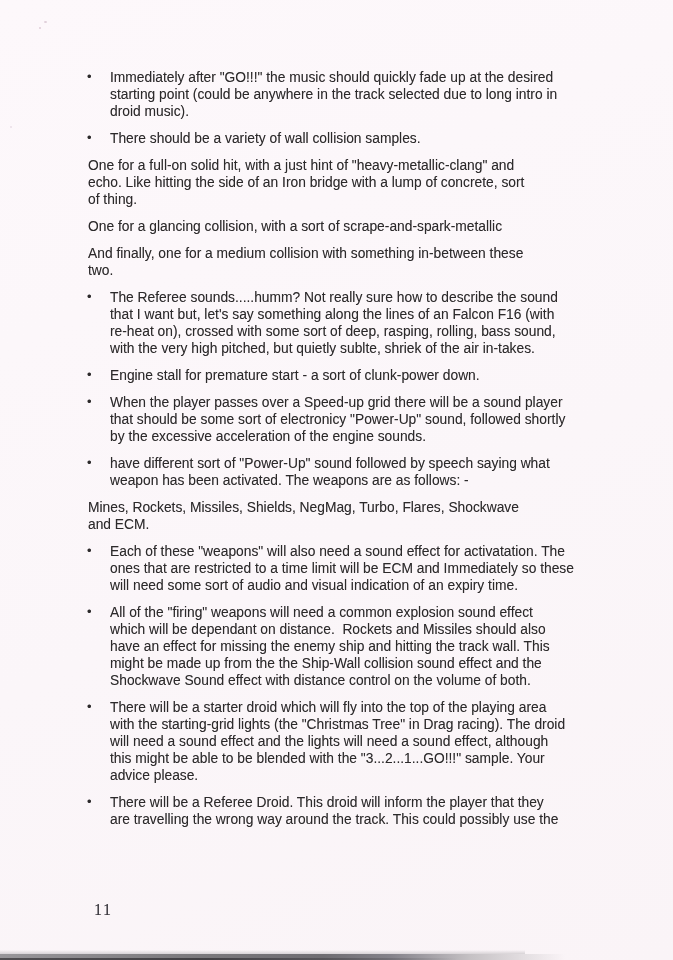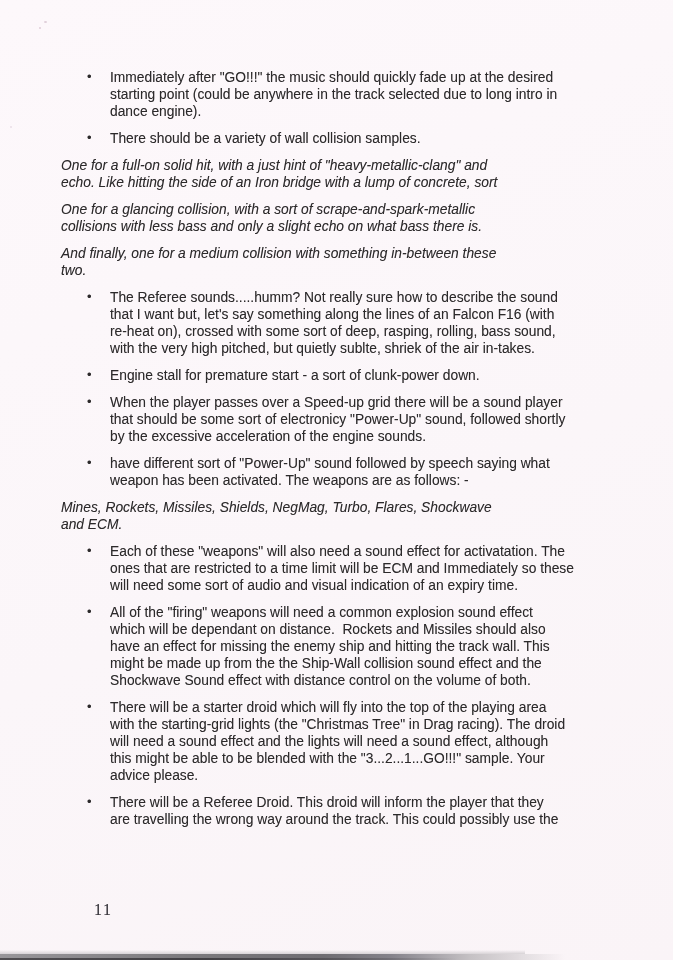--- a/index.html
+++ b/index.html
@@ -14,21 +14,21 @@
     background:linear-gradient(155deg,#fdf8fb 0%,#fbf6f9 55%,#faf4f7 100%);
     overflow:hidden;
   }
   .content{
     position:absolute;top:69px;left:0;width:673px;
     color:#2c2a2b;
     font-size:13.8px;line-height:17px;
     text-shadow:0 0 0.6px rgba(70,66,68,0.35);
   }
   .para{position:relative;margin:0 0 10px 110px;}
-  .para.indent{margin-left:61px;font-style:italic;}
+  .para.indent{margin-left:88px;}
   .dot{
     position:absolute;left:-23px;top:-1px;
     font-size:13px;color:#2c2a2b;
   }
   .line{white-space:pre;}
   .page-number{
     position:absolute;left:94px;top:901px;
     font-family:"Liberation Serif",serif;
     font-size:16px;letter-spacing:1.5px;color:#3a383e;
     text-shadow:0 0 0.5px rgba(60,56,60,0.4);
@@ -58,33 +58,33 @@
 <div class="page">
   <span class="speck s1"></span>
   <span class="speck s2"></span>
   <span class="speck s3"></span>
 
   <div class="content">
       <div class="para bullet">
         <span class="dot">•</span>
         <div class="line">Immediately after "GO!!!" the music should quickly fade up at the desired</div>
         <div class="line">starting point (could be anywhere in the track selected due to long intro in</div>
-        <div class="line">dance engine).</div>
+        <div class="line">droid music).</div>
       </div>
       <div class="para bullet">
         <span class="dot">•</span>
         <div class="line">There should be a variety of wall collision samples.</div>
       </div>
       <div class="para indent">
         <div class="line">One for a full-on solid hit, with a just hint of "heavy-metallic-clang" and</div>
         <div class="line">echo. Like hitting the side of an Iron bridge with a lump of concrete, sort</div>
+        <div class="line">of thing.</div>
       </div>
       <div class="para indent">
         <div class="line">One for a glancing collision, with a sort of scrape-and-spark-metallic</div>
-        <div class="line">collisions with less bass and only a slight echo on what bass there is.</div>
       </div>
       <div class="para indent">
         <div class="line">And finally, one for a medium collision with something in-between these</div>
         <div class="line">two.</div>
       </div>
       <div class="para bullet">
         <span class="dot">•</span>
         <div class="line">The Referee sounds.....humm? Not really sure how to describe the sound</div>
         <div class="line">that I want but, let's say something along the lines of an Falcon F16 (with</div>
         <div class="line">re-heat on), crossed with some sort of deep, rasping, rolling, bass sound,</div>

